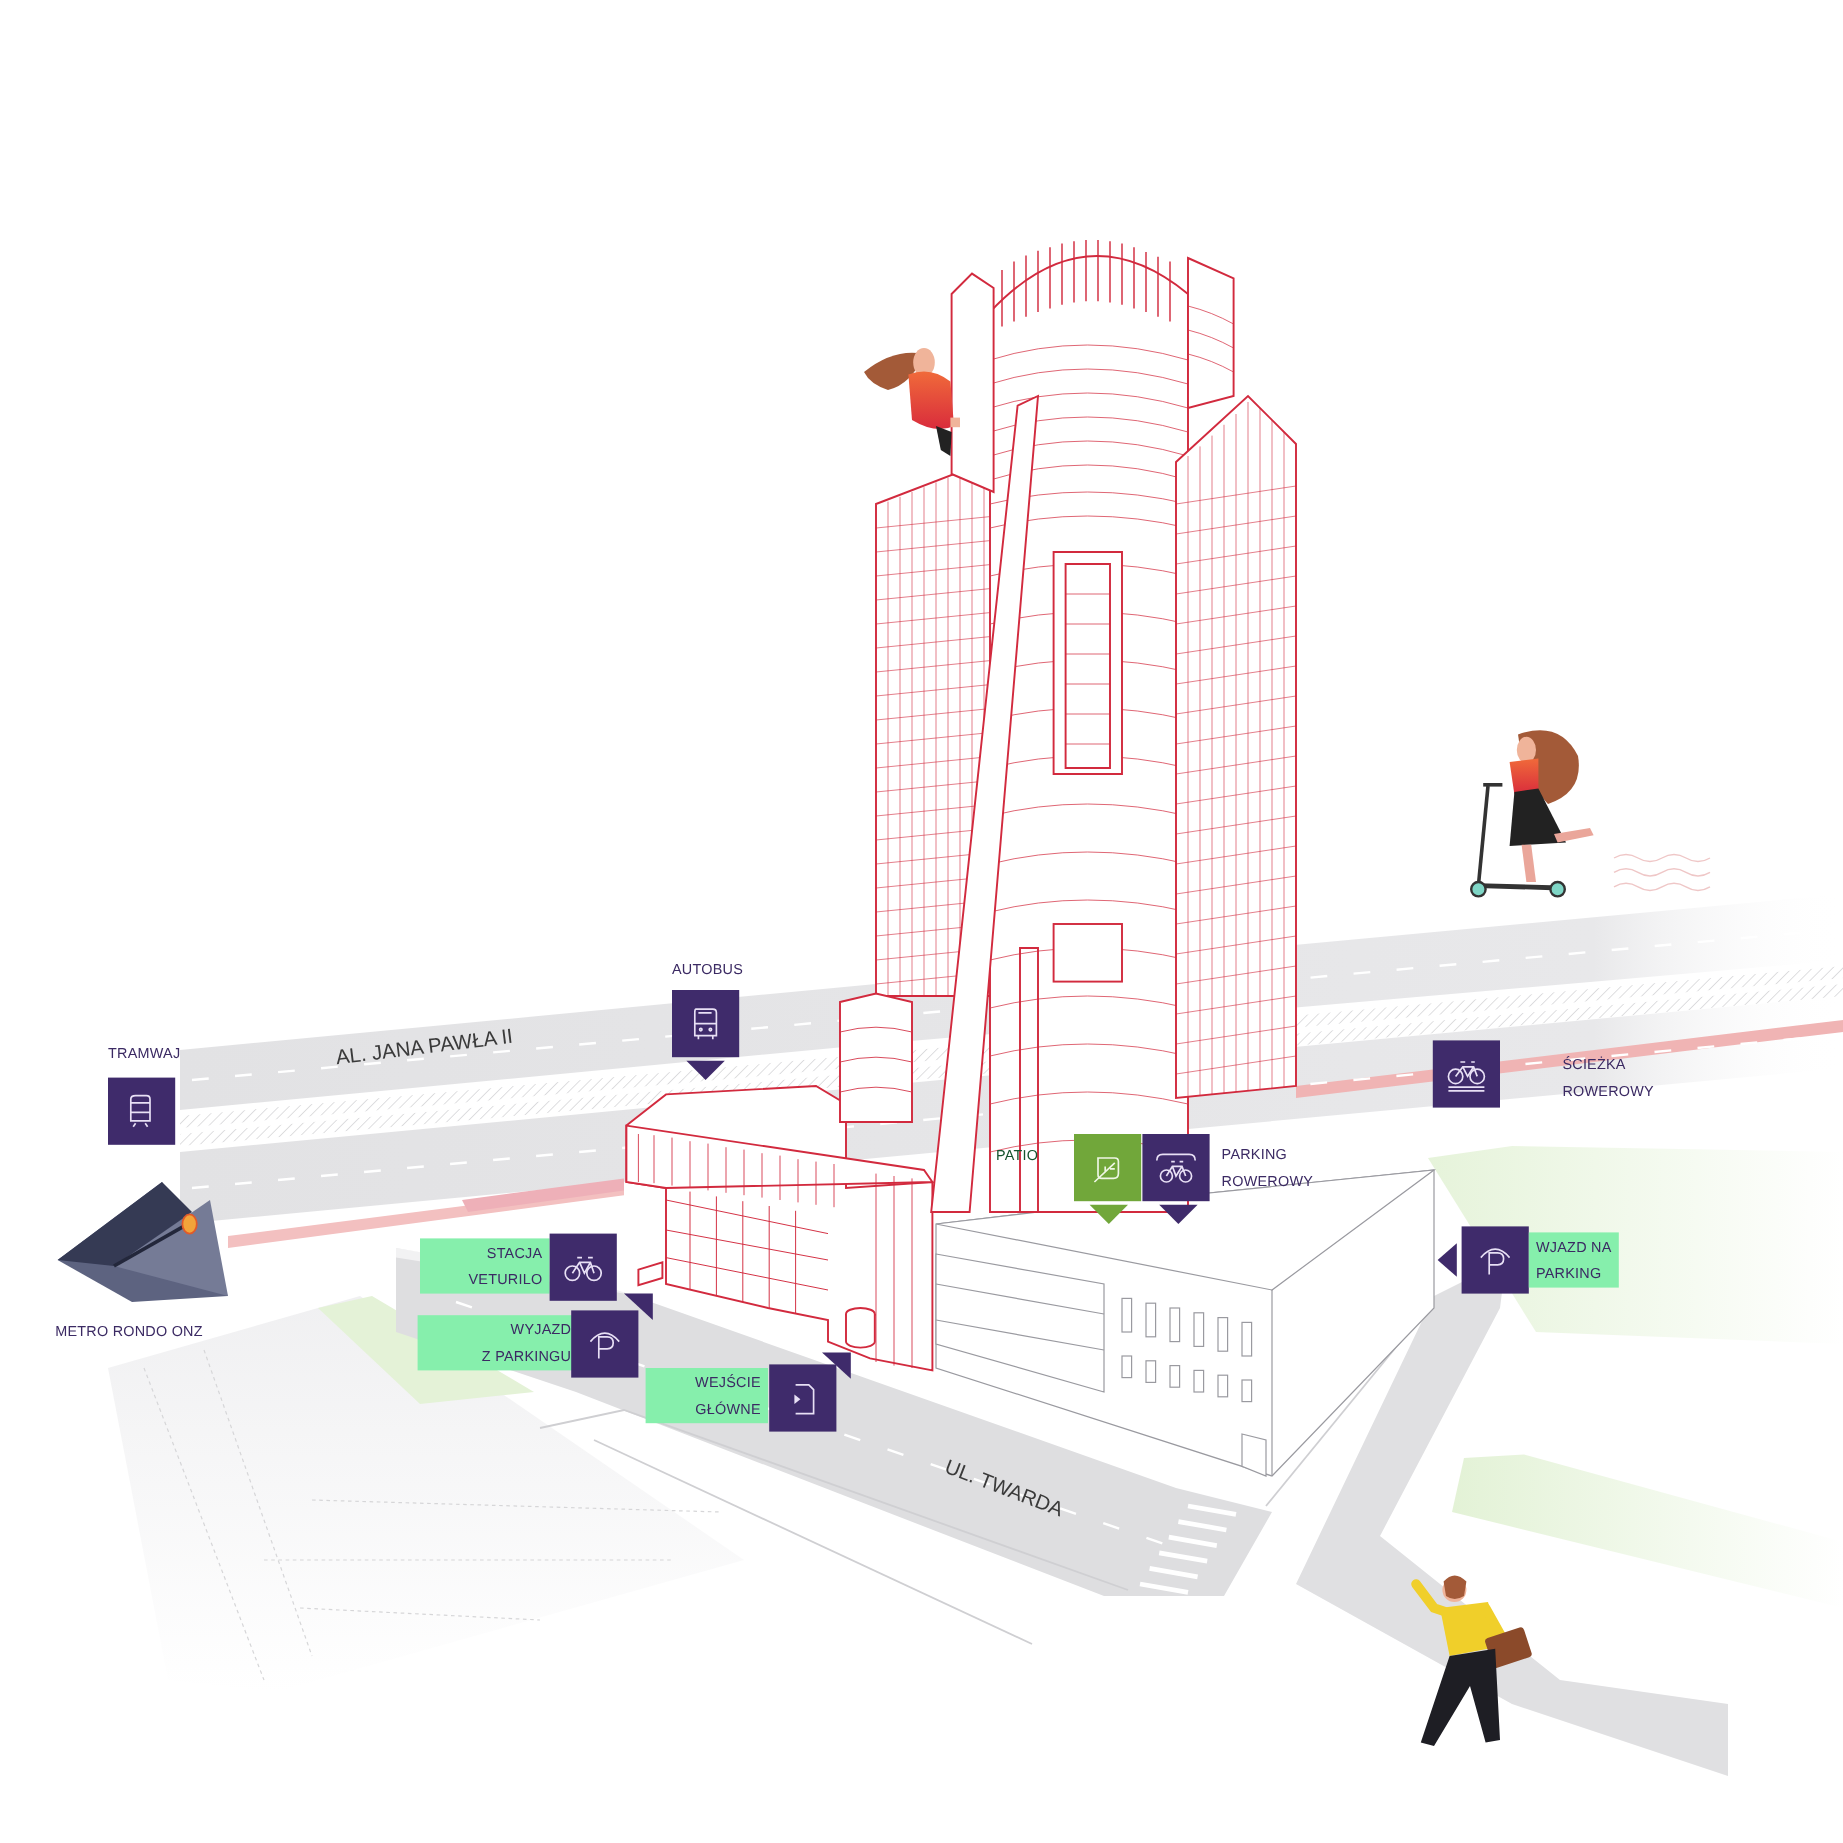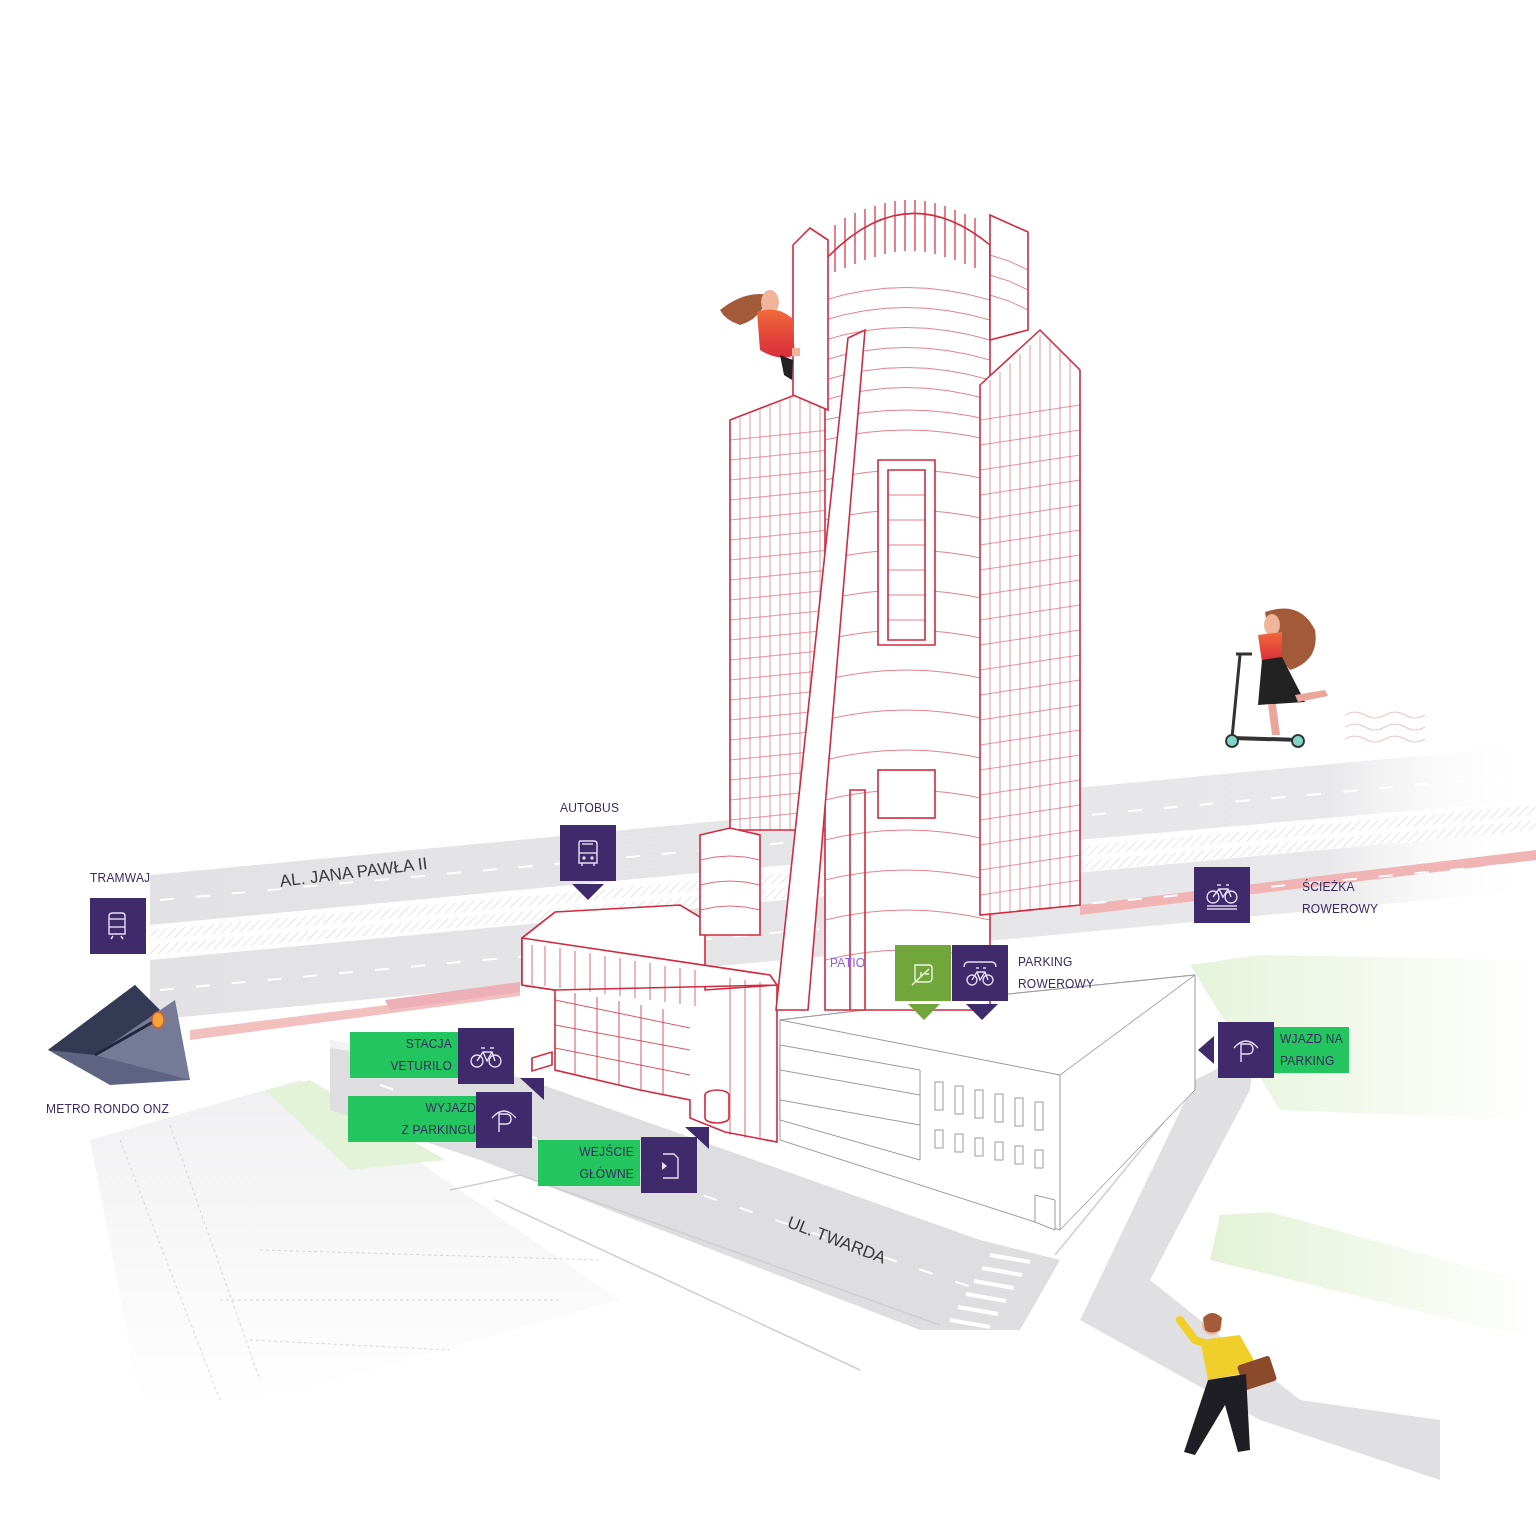--- a/index.html
+++ b/index.html
@@ -1,21 +1,21 @@
 <!DOCTYPE html>
 <html><head>
 <meta charset="utf-8">
 <style>
   html,body{margin:0;padding:0;background:#ffffff;}
   body{width:1536px;height:1536px;position:relative;overflow:hidden;font-family:"Liberation Sans","DejaVu Sans",sans-serif;}
   #scene{position:absolute;left:0;top:0;width:1536px;height:1536px;}
   .lbl{position:absolute;font-size:12px;line-height:22px;color:#3b2a63;letter-spacing:0.2px;white-space:nowrap;}
-  .lbl.bg{background:#22c55e;padding:1px 6px;}
+  .lbl.bg{background:#86efac;padding:1px 6px;}
   .lbl.right{text-align:right;}
-  .lbl.green{color:#8b5cf6;}
+  .lbl.green{color:#14532d;}
   .street{position:absolute;font-size:17px;color:#3a3a3a;white-space:nowrap;transform-origin:left center;}
   .marker{position:absolute;width:56px;height:56px;background:#3f2b6b;display:flex;align-items:center;justify-content:center;}
   .marker.green{background:#71a73a;}
   .marker svg{width:40px;height:40px;}
 </style>
 </head>
 <body>
 
 <svg id="scene" viewBox="0 0 1536 1536" xmlns="http://www.w3.org/2000/svg">
   <defs>

